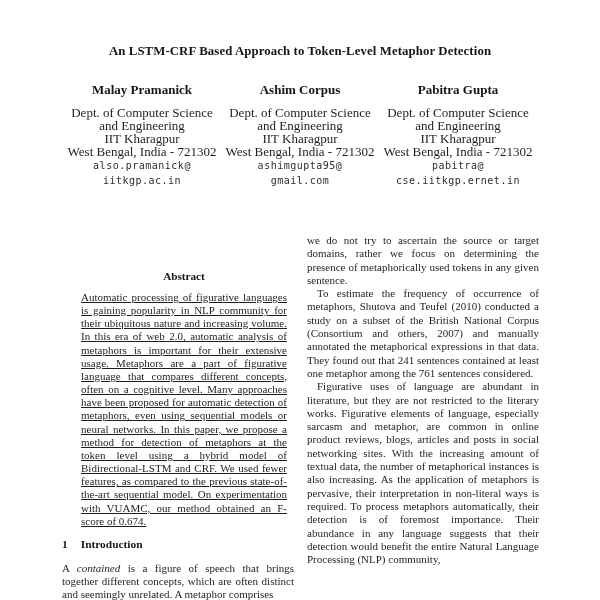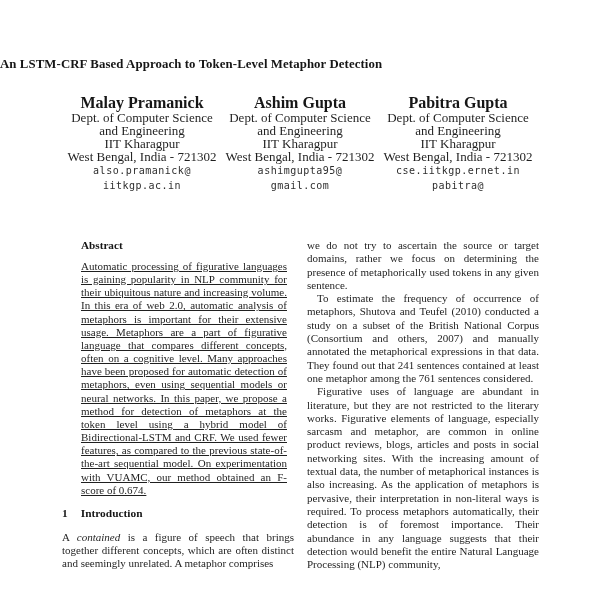--- a/index.html
+++ b/index.html
@@ -4,45 +4,45 @@
 <style>
   html,body{margin:0;padding:0;}
   body{
     width:600px;height:600px;background:#ffffff;
     font-family:"Liberation Serif","DejaVu Serif",serif;
     color:#1f1f1f;
     -webkit-font-smoothing:antialiased;
   }
   .page{width:600px;height:600px;overflow:hidden;position:relative;background:#fff;}
   .title{
-    margin:0;padding-top:57px;
-    font-size:12.8px;font-weight:bold;color:#161616;
+    margin:0;padding-top:44px;
+    text-align:center;font-size:12.8px;font-weight:bold;color:#161616;
     letter-spacing:.1px;
   }
   .authors{
     display:flex;justify-content:center;
     margin-top:24px;
   }
   .author{width:158px;text-align:center;}
-  .author-name{font-weight:bold;font-size:16px;line-height:13px;margin-bottom:2px;color:#161616;}
+  .author-name{font-weight:bold;font-size:13px;line-height:13px;margin-bottom:10px;color:#161616;}
   .aff-line{font-size:13px;line-height:13px;}
   .email{
     font-family:"DejaVu Sans Mono","Liberation Mono",monospace;
     font-size:10px;line-height:14.5px;letter-spacing:.5px;color:#2e2e2e;
     margin-top:1px;
   }
   .columns{
     display:flex;gap:13px;
     margin:46px 61px 0 62px;
   }
   .col{width:232px;}
   .abstract{margin:0 7px 0 19px;}
   .abstract-heading{
-    font-weight:bold;font-size:11.2px;line-height:13px;
-    margin-bottom:8px;color:#161616;
+    text-align:center;font-weight:bold;font-size:11.2px;line-height:13px;
+    margin-bottom:8px;color:#161616;margin-top:36px;
   }
   .abstract-text{
     margin:0;font-size:11px;line-height:13.15px;
     text-align:justify;hyphens:auto;text-decoration:underline;-webkit-hyphens:auto;
   }
   .section-heading{
     font-weight:bold;font-size:11.4px;line-height:13px;
     margin:10px 0 11px 0;color:#161616;
   }
   .section-number{display:inline-block;margin-right:13px;}
@@ -68,40 +68,40 @@
       <div class="aff-line">and Engineering</div>
       <div class="aff-line">IIT Kharagpur</div>
       <div class="aff-line">West Bengal, India - 721302</div>
       <div class="email">
         <div>also.pramanick@</div>
         <div>iitkgp.ac.in</div>
       </div>
     </div>
 
     <div class="author">
-      <div class="author-name">Ashim Gupta</div>
+      <div class="author-name">Ashim Corpus</div>
       <div class="aff-line">Dept. of Computer Science</div>
       <div class="aff-line">and Engineering</div>
       <div class="aff-line">IIT Kharagpur</div>
       <div class="aff-line">West Bengal, India - 721302</div>
       <div class="email">
         <div>ashimgupta95@</div>
         <div>gmail.com</div>
       </div>
     </div>
 
     <div class="author">
       <div class="author-name">Pabitra Gupta</div>
       <div class="aff-line">Dept. of Computer Science</div>
       <div class="aff-line">and Engineering</div>
       <div class="aff-line">IIT Kharagpur</div>
       <div class="aff-line">West Bengal, India - 721302</div>
       <div class="email">
+        <div>pabitra@</div>
         <div>cse.iitkgp.ernet.in</div>
-        <div>pabitra@</div>
       </div>
     </div>
 
   </div>
 
   <div class="columns">
 
     <div class="col">
       <div class="abstract">
         <div class="abstract-heading">Abstract</div>

